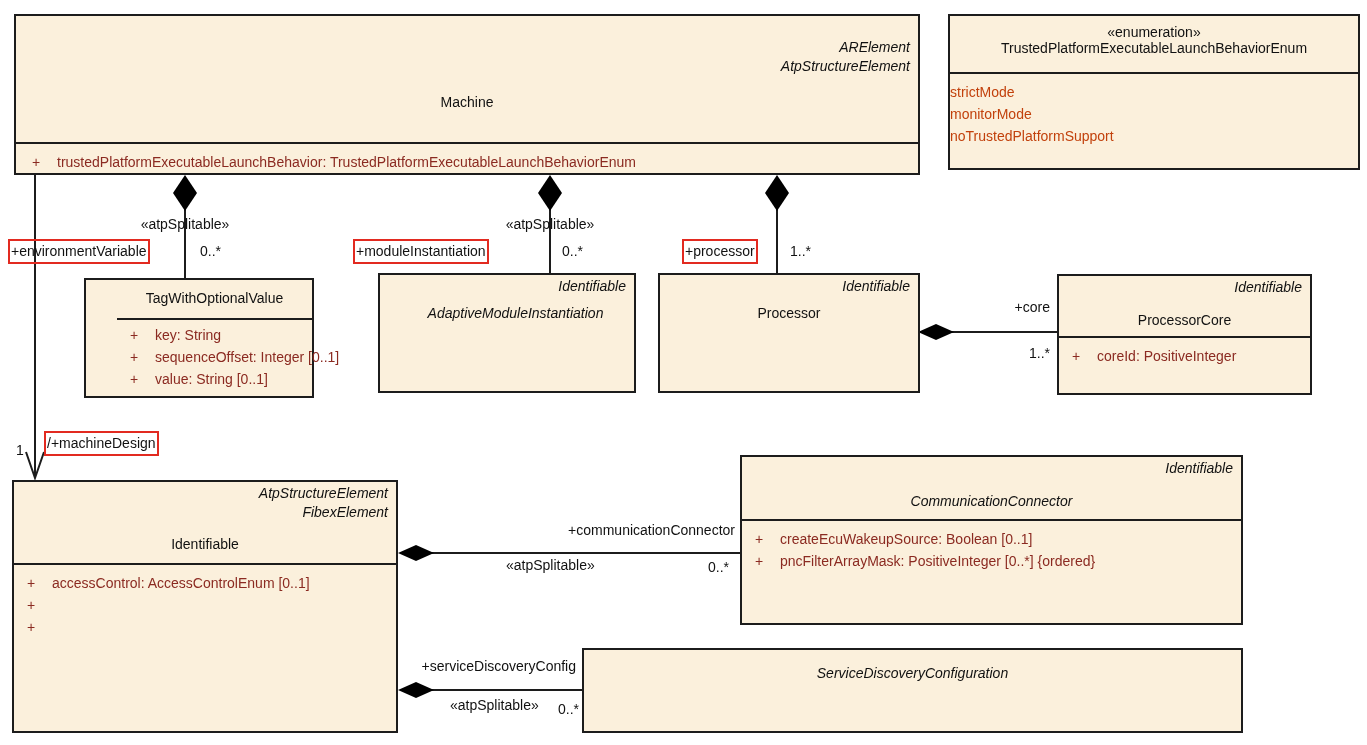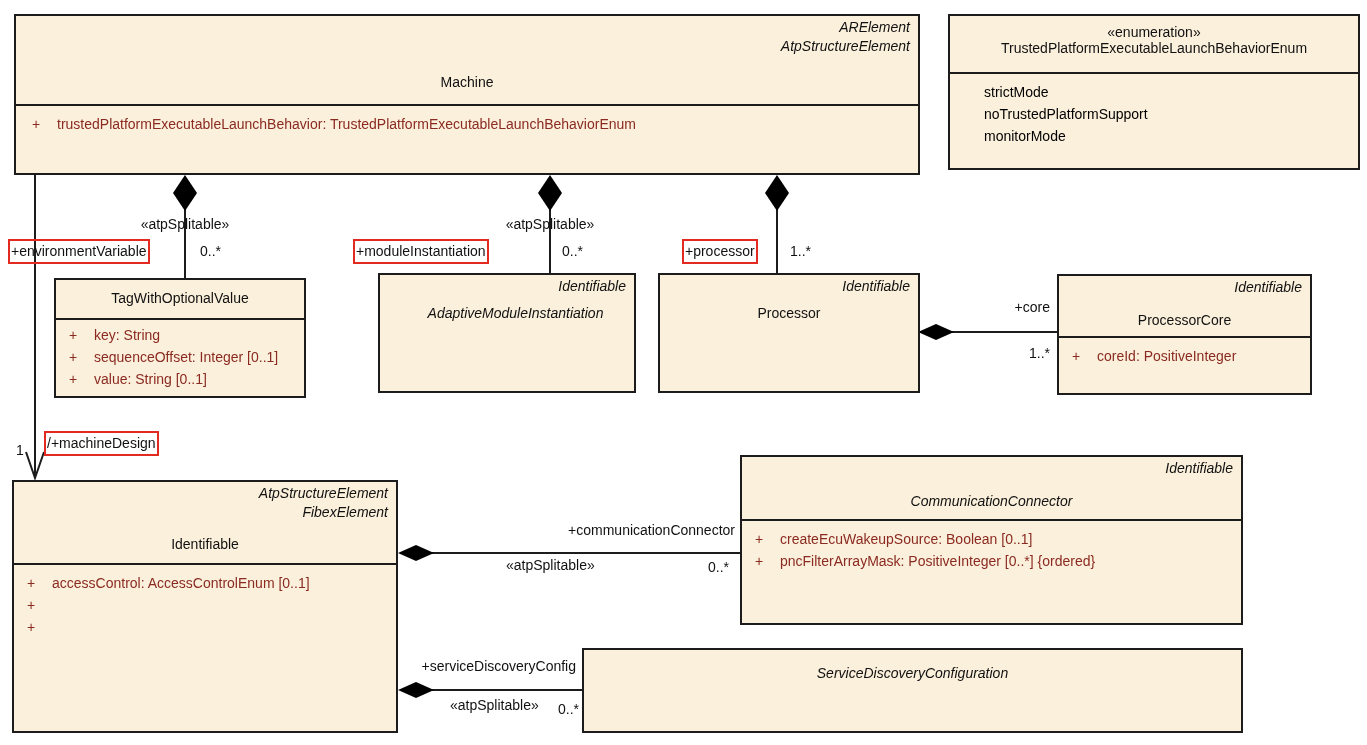--- a/index.html
+++ b/index.html
@@ -14,21 +14,21 @@
     box-sizing:border-box;z-index:2;
   }
   .hdr{position:relative;box-sizing:border-box;border-bottom:2px solid #1c1c1c;height:100%;}
   .hdr.nodiv{border-bottom:none;}
   .stereos{position:absolute;top:2px;right:8px;text-align:right;font-style:italic;line-height:19px;}
   .cls-name{position:absolute;left:0;right:0;text-align:center;white-space:nowrap;}
   .italic{font-style:italic;}
   .attrs{position:relative;padding-top:7px;}
   .attr-row{display:flex;padding-left:13px;line-height:22px;color:#8B2A21;white-space:nowrap;}
   .attr-row .vis{width:25px;flex:none;}
-  .lit-row{padding-left:34px;line-height:22px;color:#000000;white-space:nowrap;}
+  .lit-row{line-height:22px;color:#c2410c;white-space:nowrap;}
   .lbl{position:absolute;z-index:3;white-space:nowrap;line-height:17px;}
   .lbl.center{text-align:center;}
   .lbl.right{text-align:right;}
   .redbox{
     position:absolute;z-index:4;border:2px solid #E22A20;background:transparent;
     padding:2px 1px;white-space:nowrap;line-height:17px;
   }
 </style>
 </head>
 <body>
@@ -67,21 +67,21 @@
       <polygon points="398,553 416,545 434,553 416,561" fill="#000"></polygon>
     </g>
 
     <g>
       <line x1="415" y1="690" x2="582" y2="690" stroke="#1c1c1c" stroke-width="2"></line>
       <polygon points="398,690 416,682 434,690 416,698" fill="#000"></polygon>
     </g>
   </svg>
 
   <div class="uml-box" style="left:14px;top:14px;width:906px;height:161px;">
-    <div style="height:90px;">
+    <div style="height:108px;margin-top:20px;">
         <div class="hdr">
       <div class="stereos">
         <div>ARElement</div>
         <div>AtpStructureElement</div>
       </div>
       <div class="cls-name" style="top:58px;">Machine</div>
     </div>
       </div>
     <div class="attrs">
       <div class="attr-row" style="padding-left:16px;">
@@ -93,26 +93,26 @@
 
   <div class="uml-box" style="left:948px;top:14px;width:412px;height:156px;">
     <div style="height:58px;">
         <div class="hdr" style="text-align:center;">
       <div style="padding-top:8px;">«enumeration»</div>
       <div>TrustedPlatformExecutableLaunchBehaviorEnum</div>
     </div>
       </div>
     <div class="attrs">
       <div class="lit-row">strictMode</div>
+      <div class="lit-row">monitorMode</div>
       <div class="lit-row">noTrustedPlatformSupport</div>
-      <div class="lit-row">monitorMode</div>
-    </div>
-  </div>
-
-  <div class="uml-box" style="left:54px;top:278px;width:252px;height:120px;">
+    </div>
+  </div>
+
+  <div class="uml-box" style="left:84px;top:278px;width:230px;height:120px;padding-left:31px;">
     <div style="height:40px;">
         <div class="hdr">
       <div class="cls-name" style="top:10px;">TagWithOptionalValue</div>
     </div>
       </div>
     <div class="attrs" style="padding-top:4px;">
       <div class="attr-row">
         <span class="vis">+</span>
         <span>key: String</span>
       </div>

